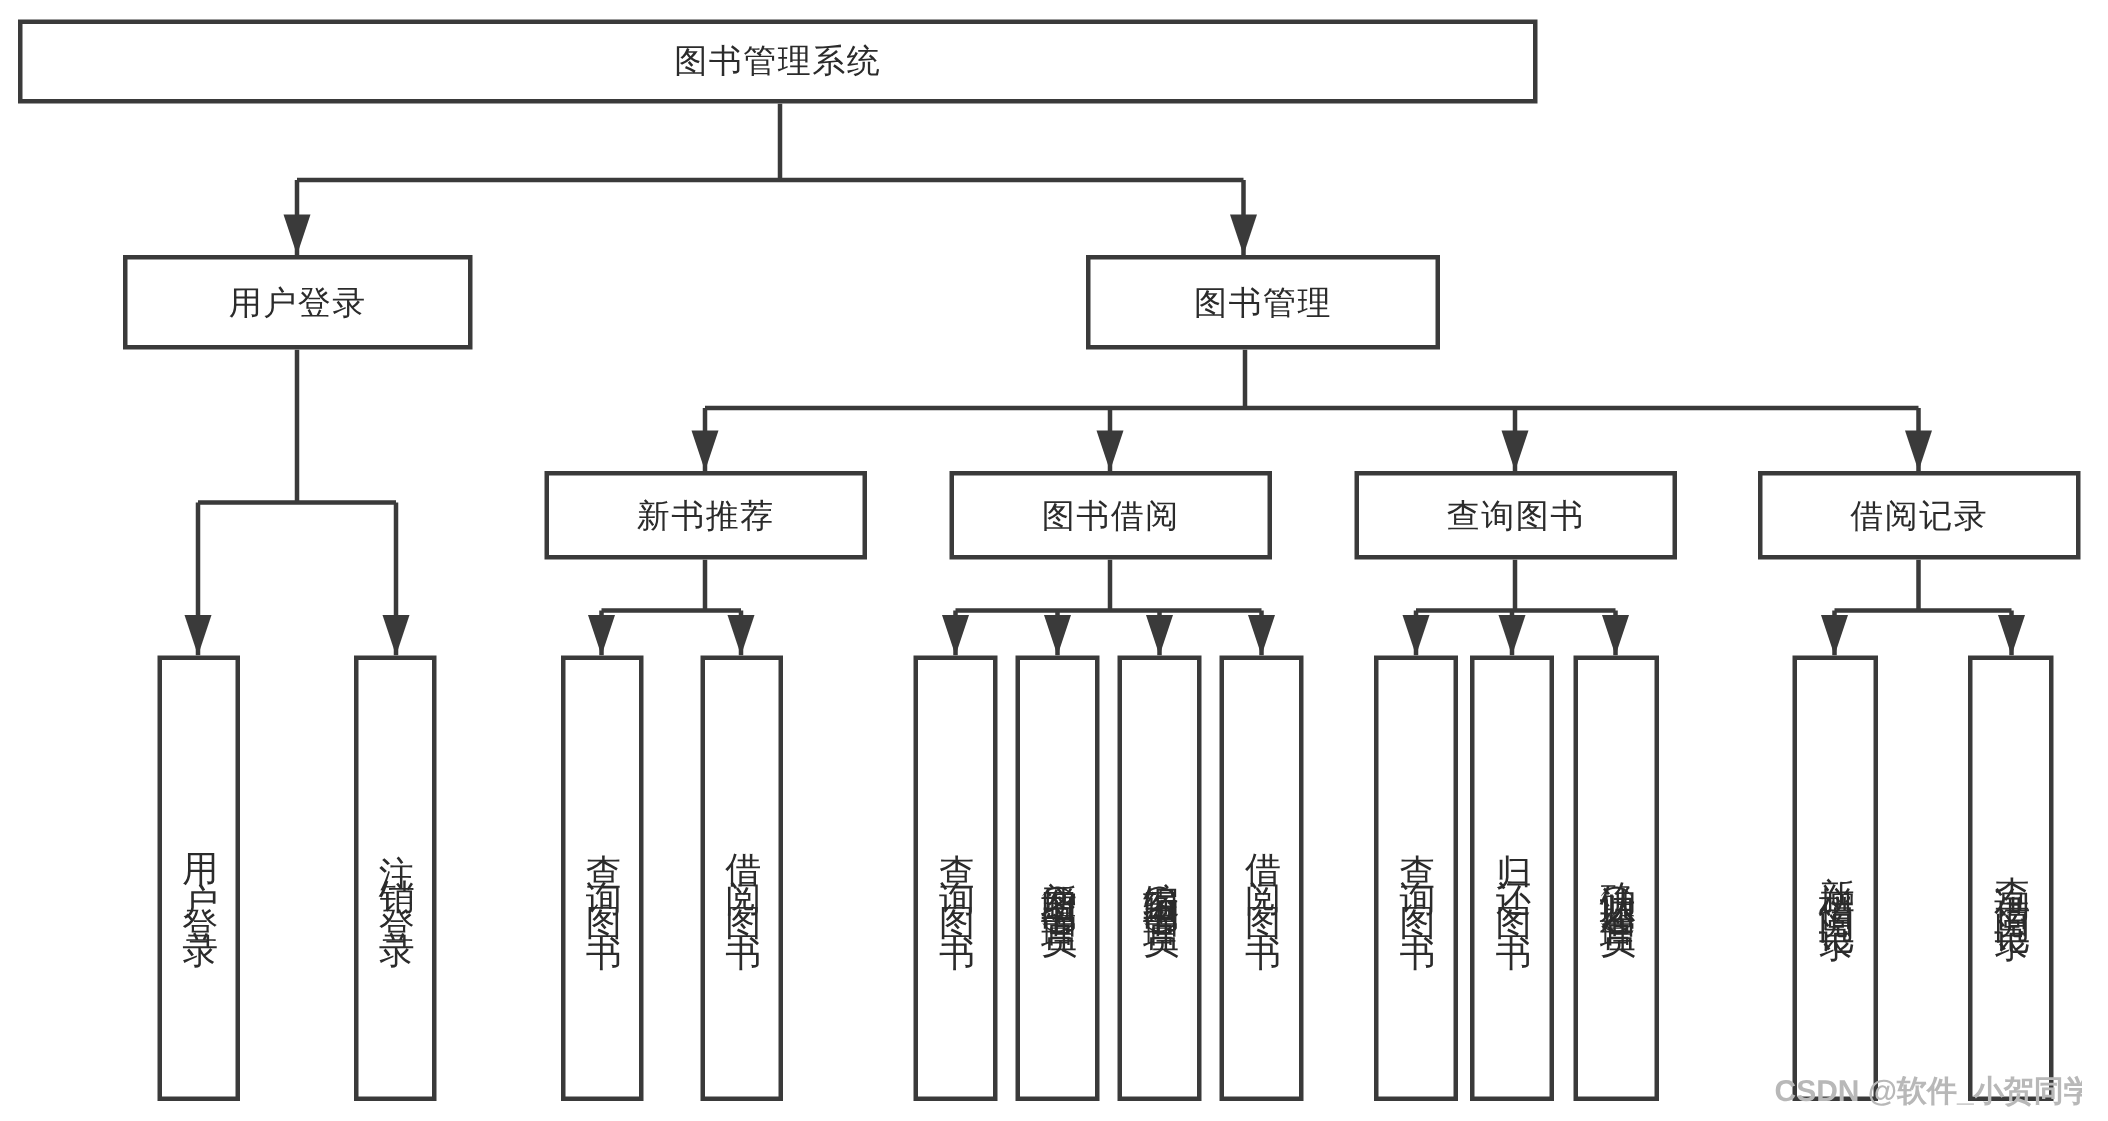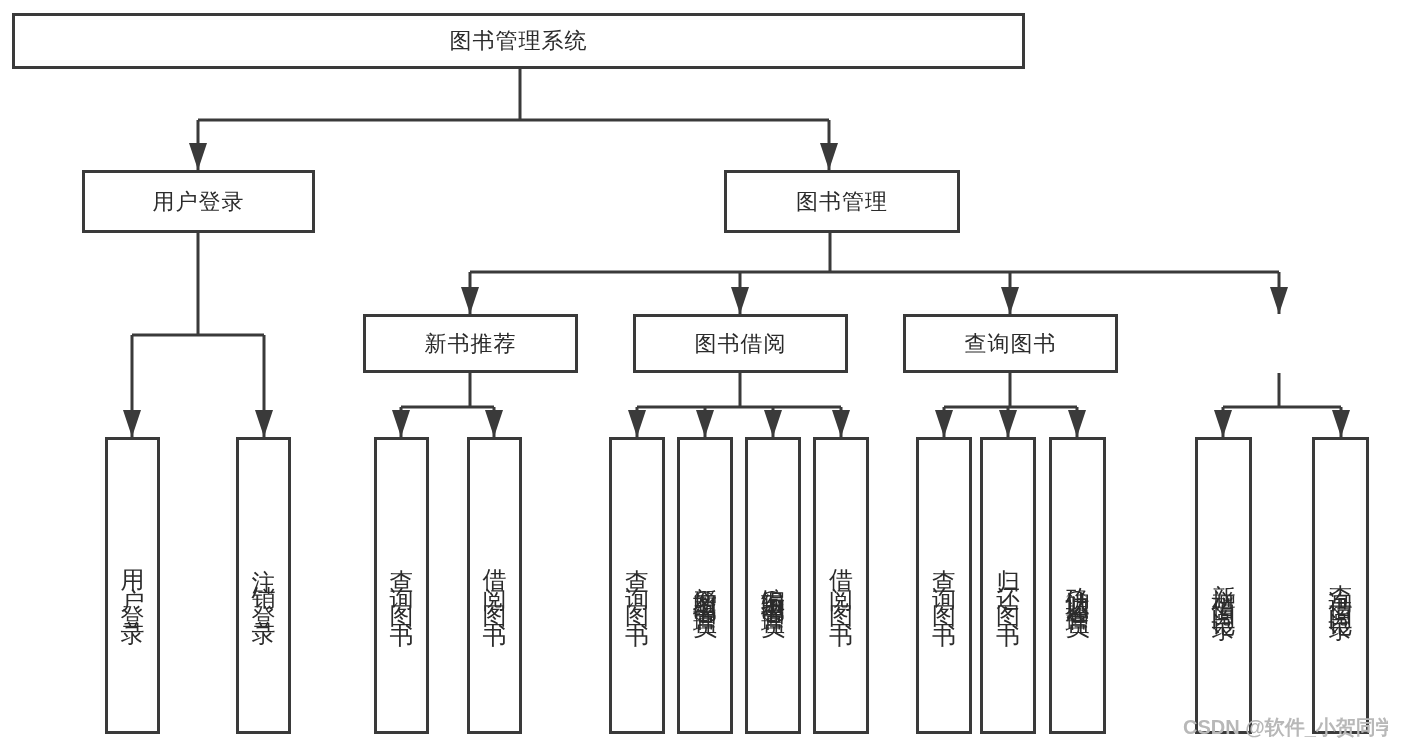--- a/index.html
+++ b/index.html
@@ -128,20 +128,23 @@
 
   <div class="box hbox" style="left:633px;top:314px;width:215px;height:59px">
     <span>图书借阅</span>
   </div>
   <div class="box hbox" style="left:363px;top:314px;width:215px;height:59px">
     <span>新书推荐</span>
   </div>
   <div class="box hbox" style="left:903px;top:314px;width:215px;height:59px">
     <span>查询图书</span>
   </div>
+  <div class="box hbox" style="left:1172px;top:314px;width:215px;height:59px">
+    <span>借阅记录</span>
+  </div>
 
   <div class="box vbox v4" style="left:105px;top:437px;width:55px;height:297px">
     <span class="vtext">用户登录</span>
   </div>
   <div class="box vbox v4" style="left:236px;top:437px;width:55px;height:297px">
     <span class="vtext">注销登录</span>
   </div>
   <div class="box vbox v4" style="left:374px;top:437px;width:55px;height:297px">
     <span class="vtext">查询图书</span>
   </div>

